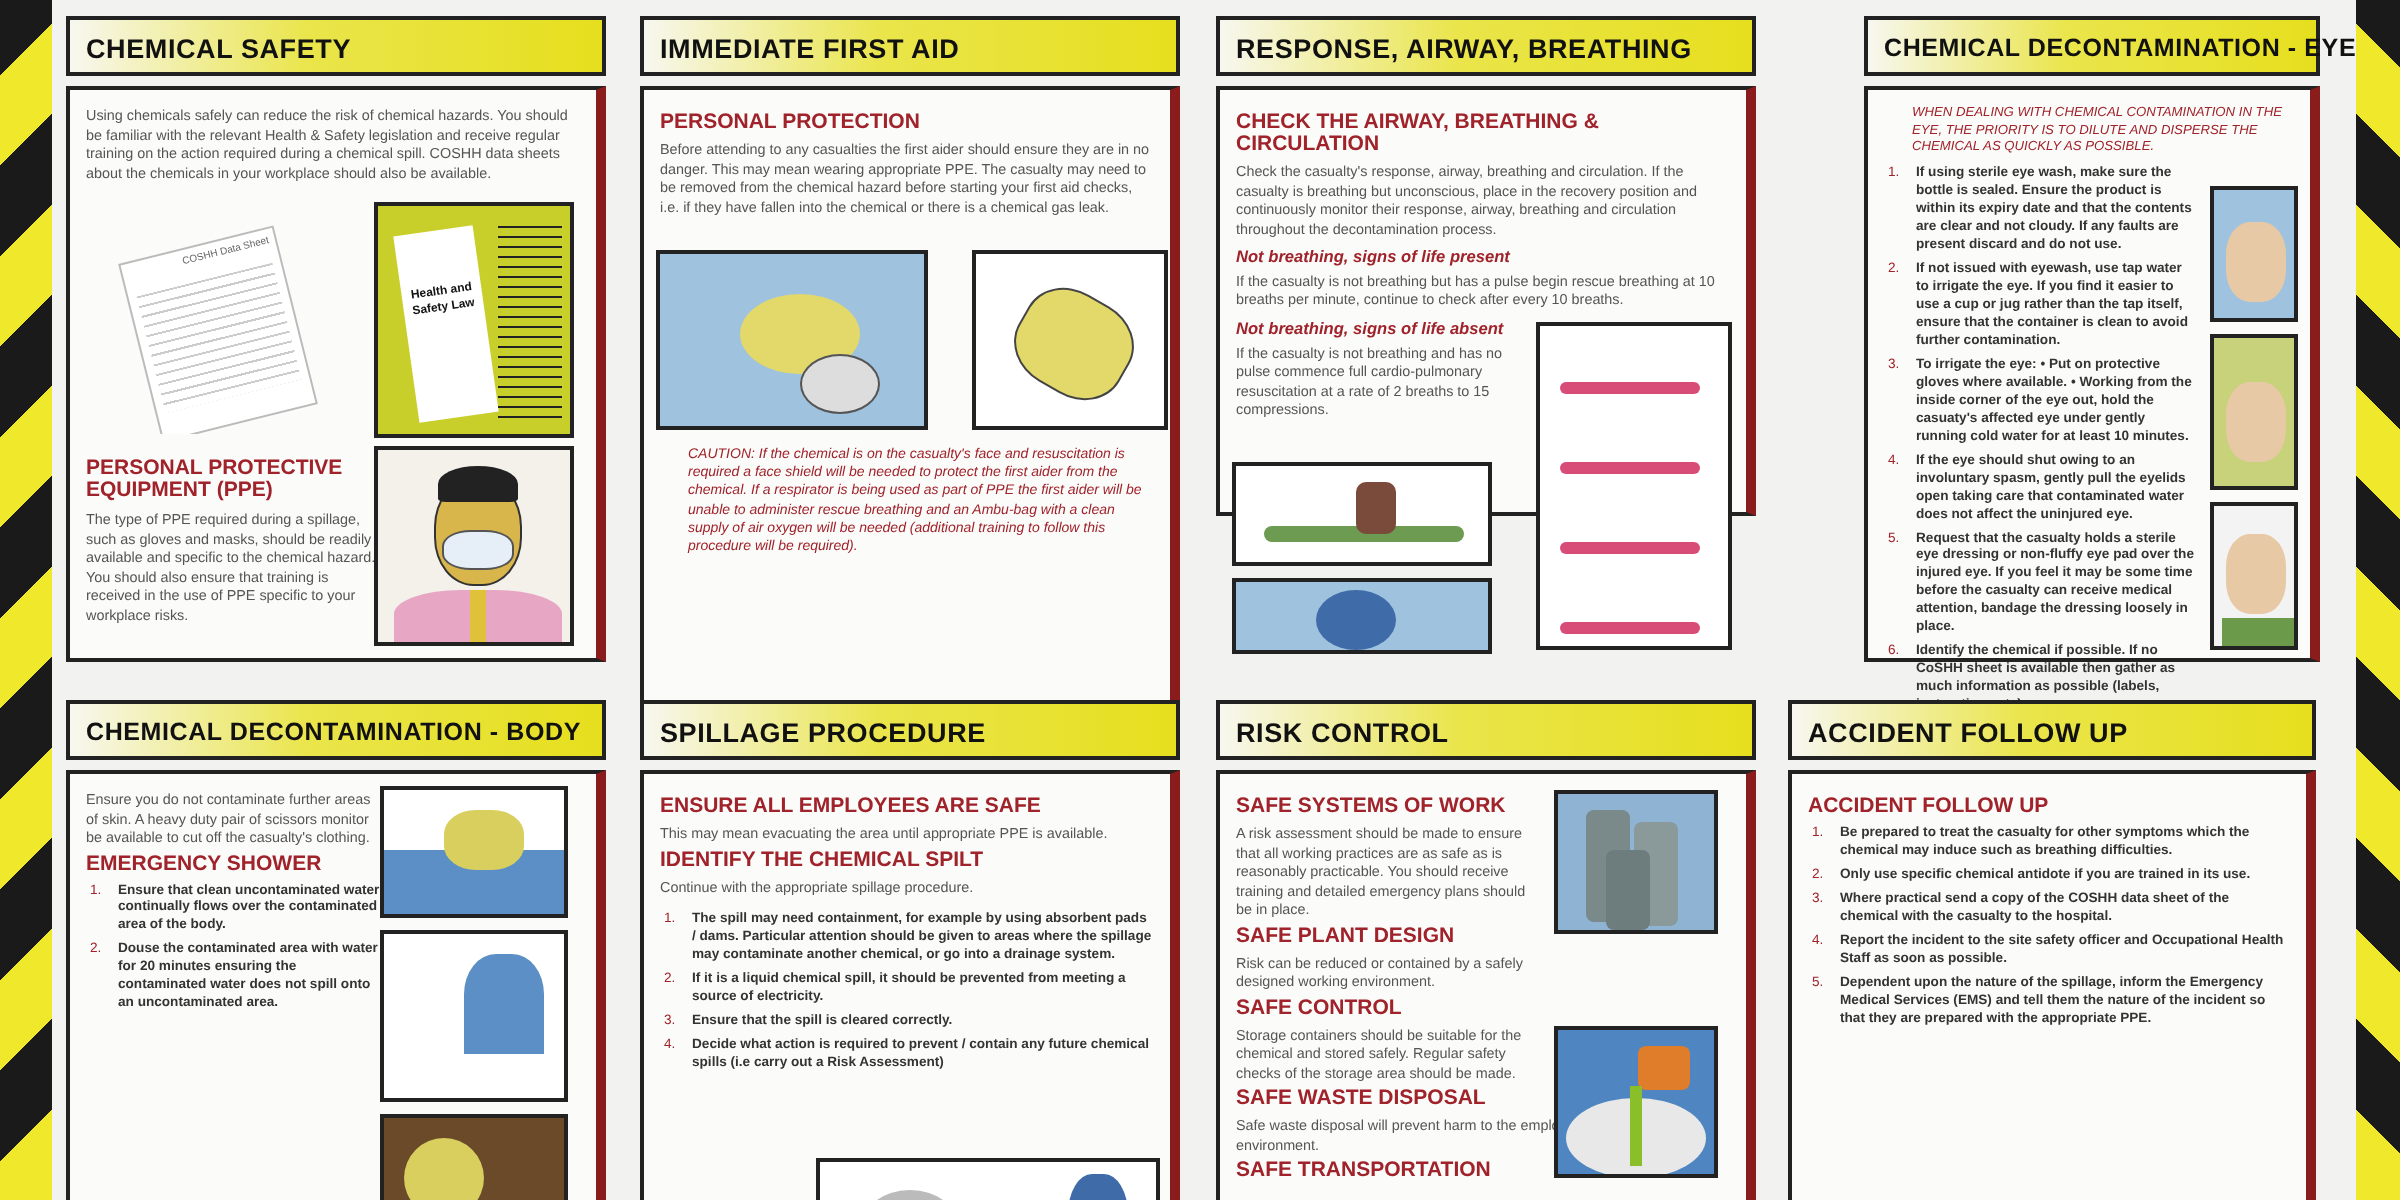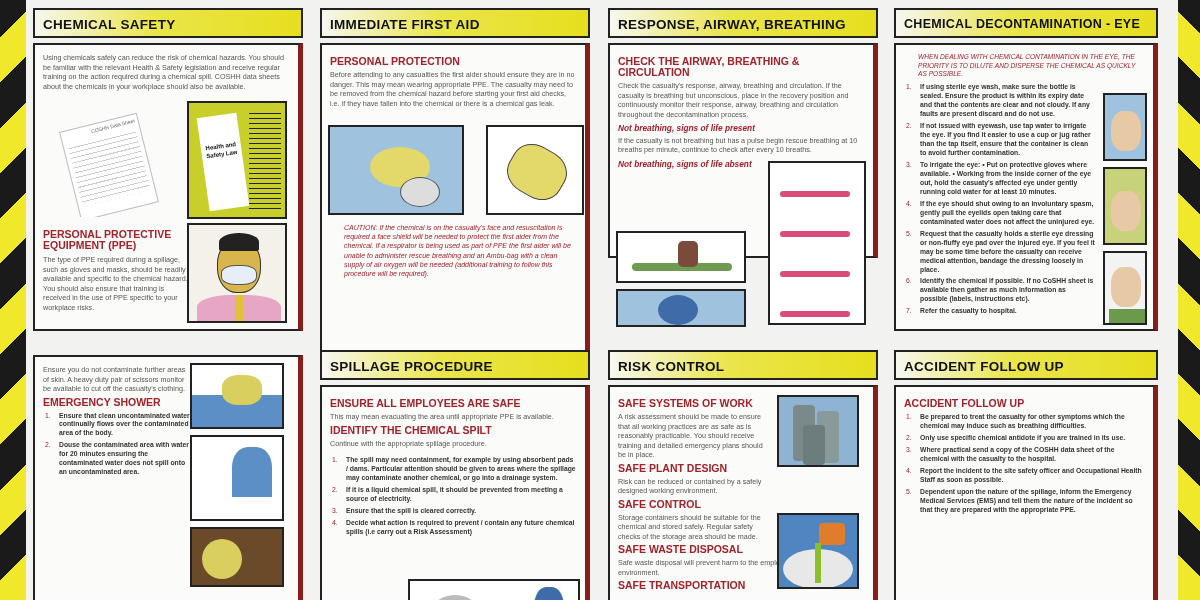--- a/index.html
+++ b/index.html
@@ -69,37 +69,38 @@
 </div>
 
 <div class="panel" style="left:608px;top:8px">
   <div class="hdr">RESPONSE, AIRWAY, BREATHING</div>
   <div class="body" style="height:215px">
     <div class="sub">CHECK THE AIRWAY, BREATHING &amp; CIRCULATION</div>
     <p>Check the casualty's response, airway, breathing and circulation. If the casualty is breathing but unconscious, place in the recovery position and continuously monitor their response, airway, breathing and circulation throughout the decontamination process.</p>
     <div class="subi">Not breathing, signs of life present</div>
     <p>If the casualty is not breathing but has a pulse begin rescue breathing at 10 breaths per minute, continue to check after every 10 breaths.</p>
     <div class="subi">Not breathing, signs of life absent</div>
+    <p style="width:140px">If the casualty is not breathing and has no pulse commence full cardio-pulmonary resuscitation at a rate of 2 breaths to 15 compressions.</p>
     <div class="pic" style="left:6px;top:186px;width:130px;height:52px;background:#fff">
       <div style="position:absolute;left:14px;top:30px;width:100px;height:8px;background:#6d9b52;border-radius:4px"></div>
       <div style="position:absolute;left:60px;top:8px;width:20px;height:26px;background:#7a4a3a;border-radius:5px"></div>
     </div>
     <div class="pic" style="left:6px;top:244px;width:130px;height:38px;background:#9fc2de">
       <div style="position:absolute;left:40px;top:4px;width:40px;height:30px;border-radius:50%;background:#3f6ca8"></div>
     </div>
     <div class="pic" style="left:158px;top:116px;width:98px;height:164px;background:#fff">
       <div style="position:absolute;left:10px;top:28px;width:70px;height:6px;background:#d84d77;border-radius:3px"></div>
       <div style="position:absolute;left:10px;top:68px;width:70px;height:6px;background:#d84d77;border-radius:3px"></div>
       <div style="position:absolute;left:10px;top:108px;width:70px;height:6px;background:#d84d77;border-radius:3px"></div>
       <div style="position:absolute;left:10px;top:148px;width:70px;height:6px;background:#d84d77;border-radius:3px"></div>
     </div>
   </div>
 </div>
 
-<div class="panel" style="left:894px;top:8px;width:264px">
+<div class="panel" style="left:932px;top:8px;width:228px">
   <div class="hdr" style="font-size:12.5px">CHEMICAL DECONTAMINATION - EYE</div>
   <div class="body" style="height:288px;padding-right:58px">
     <p class="ital" style="margin-left:14px;margin-right:-46px;font-size:6.6px">WHEN DEALING WITH CHEMICAL CONTAMINATION IN THE EYE, THE PRIORITY IS TO DILUTE AND DISPERSE THE CHEMICAL AS QUICKLY AS POSSIBLE.</p>
     <ol>
       <li><span class="n">1.</span><span>If using sterile eye wash, make sure the bottle is sealed. Ensure the product is within its expiry date and that the contents are clear and not cloudy. If any faults are present discard and do not use.</span></li>
       <li><span class="n">2.</span><span>If not issued with eyewash, use tap water to irrigate the eye. If you find it easier to use a cup or jug rather than the tap itself, ensure that the container is clean to avoid further contamination.</span></li>
       <li><span class="n">3.</span><span>To irrigate the eye: • Put on protective gloves where available. • Working from the inside corner of the eye out, hold the casuaty's affected eye under gently running cold water for at least 10 minutes.</span></li>
       <li><span class="n">4.</span><span>If the eye should shut owing to an involuntary spasm, gently pull the eyelids open taking care that contaminated water does not affect the uninjured eye.</span></li>
       <li><span class="n">5.</span><span>Request that the casualty holds a sterile eye dressing or non-fluffy eye pad over the injured eye. If you feel it may be some time before the casualty can receive medical attention, bandage the dressing loosely in place.</span></li>
       <li><span class="n">6.</span><span>Identify the chemical if possible. If no CoSHH sheet is available then gather as much information as possible (labels, instructions etc).</span></li>
@@ -112,20 +113,21 @@
         <div style="position:absolute;left:6px;top:22px;width:30px;height:40px;border-radius:40%;background:#e8c9a6"></div>
       </div>
     <div class="pic" style="right:6px;top:206px;width:44px;height:74px;background:#f3f3f3">
         <div style="position:absolute;left:6px;top:14px;width:30px;height:40px;border-radius:40%;background:#e8c9a6"></div>
         <div style="position:absolute;left:4px;top:56px;width:36px;height:18px;background:#6a9a4a"></div>
       </div>
   </div>
 </div>
 
 <div class="panel" style="left:33px;top:350px">
+  <div class="hdr" style="font-size:12.5px">CHEMICAL DECONTAMINATION - BODY</div>
   <div class="body" style="height:260px;padding-right:108px">
     <p>Ensure you do not contaminate further areas of skin. A heavy duty pair of scissors monitor be available to cut off the casualty's clothing.</p>
     <div class="sub">EMERGENCY SHOWER</div>
     <ol>
       <li><span class="n">1.</span><span>Ensure that clean uncontaminated water continually flows over the contaminated area of the body.</span></li>
       <li><span class="n">2.</span><span>Douse the contaminated area with water for 20 minutes ensuring the contaminated water does not spill onto an uncontaminated area.</span></li>
     </ol>
     <div class="pic" style="right:14px;top:6px;width:94px;height:66px;background:#fff">
         <div style="position:absolute;left:0;top:30px;width:94px;height:36px;background:#5b8fc6"></div>
         <div style="position:absolute;left:30px;top:10px;width:40px;height:30px;border-radius:40%;background:#d8cf5e"></div>

